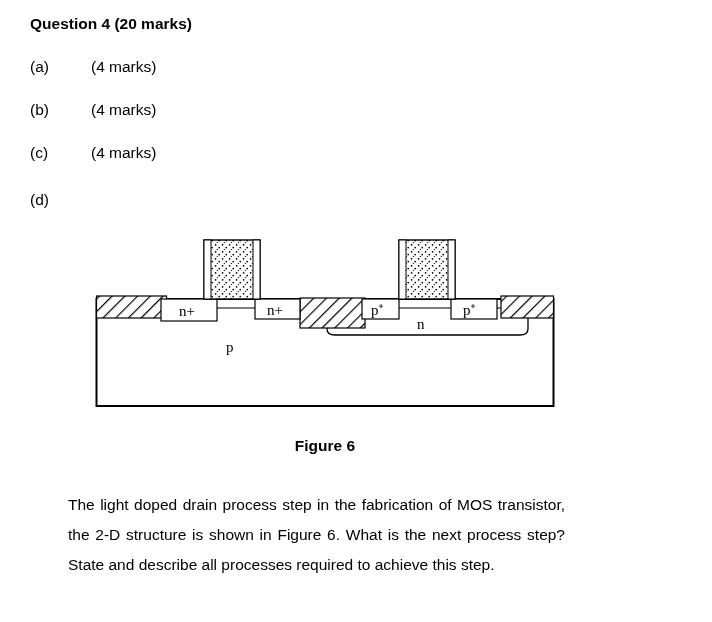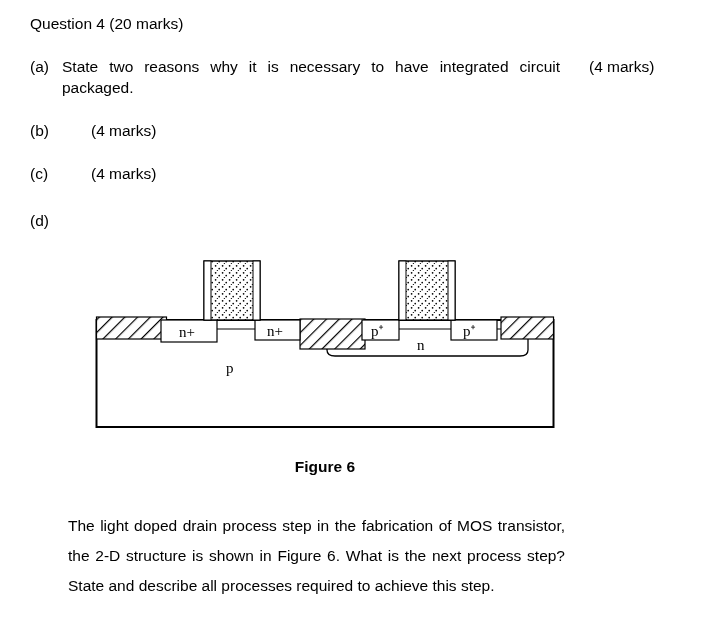--- a/index.html
+++ b/index.html
@@ -8,21 +8,21 @@
     width: 712px;
     height: 622px;
     color: #000000;
     font-family: "Liberation Sans", sans-serif;
     font-size: 15.5px;
     overflow: hidden;
   }
   .page { padding: 14px 28px 0 30px; }
   .title {
     font-size: 15.5px;
-    font-weight: normal;
+    font-weight: bold;
     margin-bottom: 14px;
     line-height: 20px;
   }
   .part {
     display: grid;
     grid-template-columns: 32px 498px 1fr;
     align-items: start;
     margin-top: 22px;
     line-height: 21px;
   }
@@ -53,21 +53,20 @@
 </style>
 </head>
 <body>
 
 <div class="page">
 
   <div class="title">Question 4 (20 marks)</div>
 
   <div class="part">
     <span class="part-label">(a)</span>
-    <p class="part-text">State two reasons why it is necessary to have integrated circuit packaged.</p>
     <span class="marks">(4 marks)</span>
   </div>
 
   <div class="part">
     <span class="part-label">(b)</span>
     <span class="marks">(4 marks)</span>
   </div>
 
   <div class="part">
     <span class="part-label">(c)</span>

